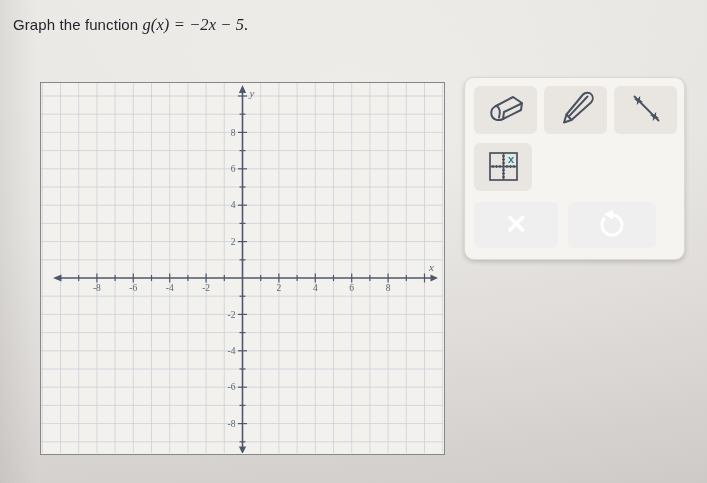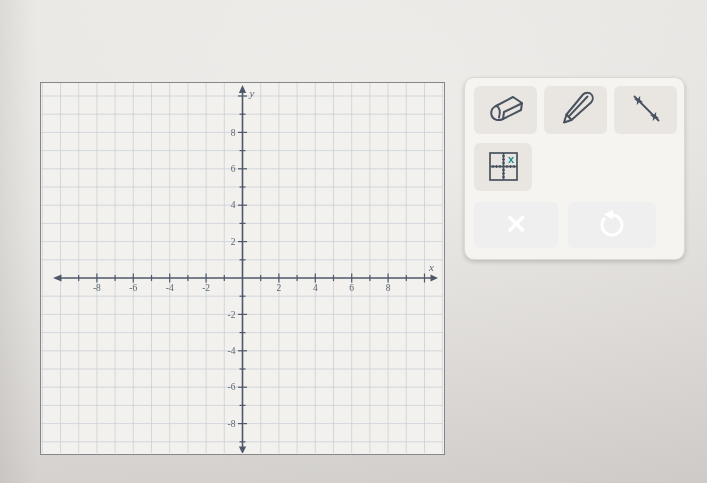--- a/index.html
+++ b/index.html
@@ -47,20 +47,23 @@
   }
   .teal-btn.clear{width:84px;}
   .teal-btn.undo{width:88px;}
 </style>
 </head>
 <body>
 
 <div class="stage">
   <div class="vignette"></div>
 
+  <div class="problem">
+    <span>Graph the function </span><span class="math">g(x) = −2x − 5.</span>
+  </div>
 
   <div class="graph-panel">
     <svg width="402" height="370" viewBox="0 0 402 370">
         <line x1="1.3000000000000114" y1="0" x2="1.3000000000000114" y2="370" stroke="#c9cfd8" stroke-width="0.8"></line>
         <line x1="19.5" y1="0" x2="19.5" y2="370" stroke="#c9cfd8" stroke-width="0.8"></line>
         <line x1="0" y1="13" x2="402" y2="13" stroke="#c9cfd8" stroke-width="0.8"></line>
         <line x1="37.70000000000002" y1="0" x2="37.70000000000002" y2="370" stroke="#c9cfd8" stroke-width="0.8"></line>
         <line x1="0" y1="31.200000000000017" x2="402" y2="31.200000000000017" stroke="#c9cfd8" stroke-width="0.8"></line>
         <line x1="55.900000000000006" y1="0" x2="55.900000000000006" y2="370" stroke="#c9cfd8" stroke-width="0.8"></line>
         <line x1="0" y1="49.400000000000006" x2="402" y2="49.400000000000006" stroke="#c9cfd8" stroke-width="0.8"></line>

